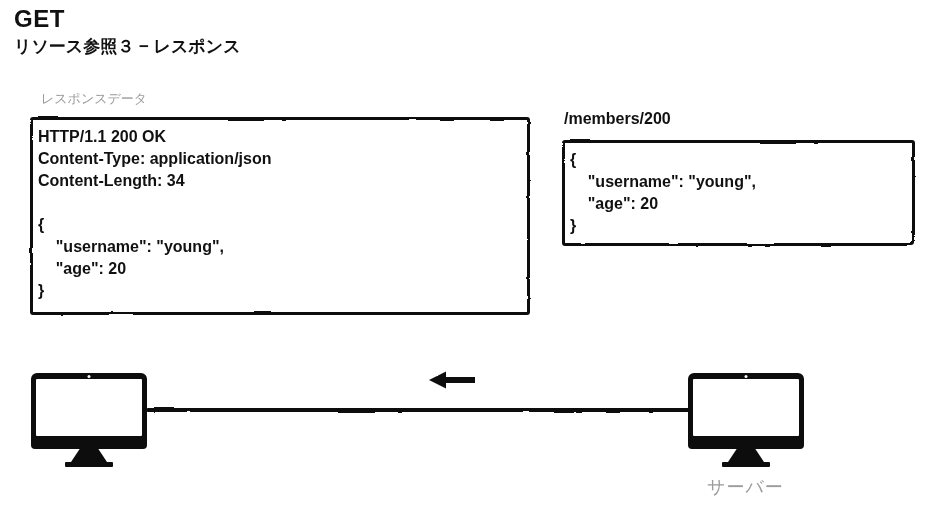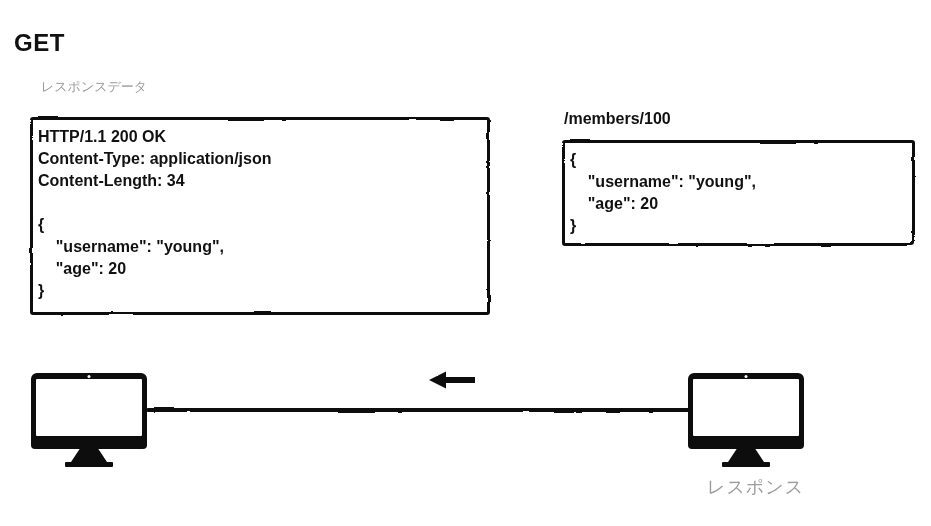--- a/index.html
+++ b/index.html
@@ -12,21 +12,21 @@
     position: relative;
     width: 931px;
     height: 526px;
     background: #ffffff;
     overflow: hidden;
   }
 
   
   .title {
     position: absolute; left: 14px; top: 5px;
-    font-size: 24px; font-weight: 700; letter-spacing: 0.5px; margin-top: 24px;
+    font-size: 24px; font-weight: 700; letter-spacing: 0.5px;
   }
   .subtitle {
     position: absolute; left: 14px; top: 35px;
     font-size: 17px; font-weight: 700;
   }
 
   
   .sketch-box { position: absolute; background: #fff; }
   .sketch-border {
     position: absolute; inset: 0;
@@ -36,28 +36,28 @@
     pointer-events: none;
   }
   .box-content {
     position: relative;
     font-family: "Liberation Sans", "DejaVu Sans", sans-serif;
     font-size: 16px; font-weight: 700;
     line-height: 22px;
     white-space: pre;
     color: #111;
   }
-  .left-box  { left: 30px;  top: 117px; width: 460px; height: 198px; }
+  .left-box  { left: 30px;  top: 117px; width: 500px; height: 198px; }
   .left-box .box-content  { padding: 9px 12px 0 8px; }
   .right-box { left: 562px; top: 140px; width: 353px; height: 106px; }
   .right-box .box-content { padding: 9px 12px 0 8px; }
 
   .muted-label { color: #9B9B9B; }
   .resp-label {
-    position: absolute; left: 41px; top: 78px;
+    position: absolute; left: 41px; top: 90px;
     font-size: 13px;
   }
   .url-label {
     position: absolute; left: 564px; top: 110px;
     font-size: 16px; font-weight: 700;
   }
 
   
   .net-line {
     position: absolute; left: 146px; top: 408px;
@@ -119,35 +119,36 @@
 <div class="stage">
 
   <svg class="svg-defs" aria-hidden="true">
     <filter id="roughen" x="-5%" y="-5%" width="110%" height="110%">
       <feTurbulence type="fractalNoise" baseFrequency="0.018 0.07" numOctaves="4" seed="7" result="n"></feTurbulence>
       <feDisplacementMap in="SourceGraphic" in2="n" scale="2.5"></feDisplacementMap>
     </filter>
   </svg>
 
   <div class="title">GET</div>
+  <div class="subtitle">リソース参照３ − レスポンス</div>
 
   <div class="muted-label resp-label">レスポンスデータ</div>
   <div class="sketch-box left-box">
     <div class="sketch-border"></div>
     <pre class="box-content">HTTP/1.1 200 OK
 Content-Type: application/json
 Content-Length: 34
 
 {
     "username": "young",
     "age": 20
 }</pre>
   </div>
 
-  <div class="url-label">/members/100</div>
+  <div class="url-label">/members/200</div>
   <div class="sketch-box right-box">
     <div class="sketch-border"></div>
     <pre class="box-content">{
     "username": "young",
     "age": 20
 }</pre>
   </div>
 
   <div class="net-line"></div>
 
@@ -167,15 +168,15 @@
 
   <div class="monitor server-monitor">
     <div class="monitor-body">
       <div class="camera-dot"></div>
       <div class="monitor-screen"></div>
     </div>
     <div class="monitor-neck"></div>
     <div class="monitor-base"></div>
   </div>
 
-  <div class="muted-label server-label">レスポンス</div>
+  <div class="muted-label server-label">サーバー</div>
 
 </div>
 
 </body></html>

